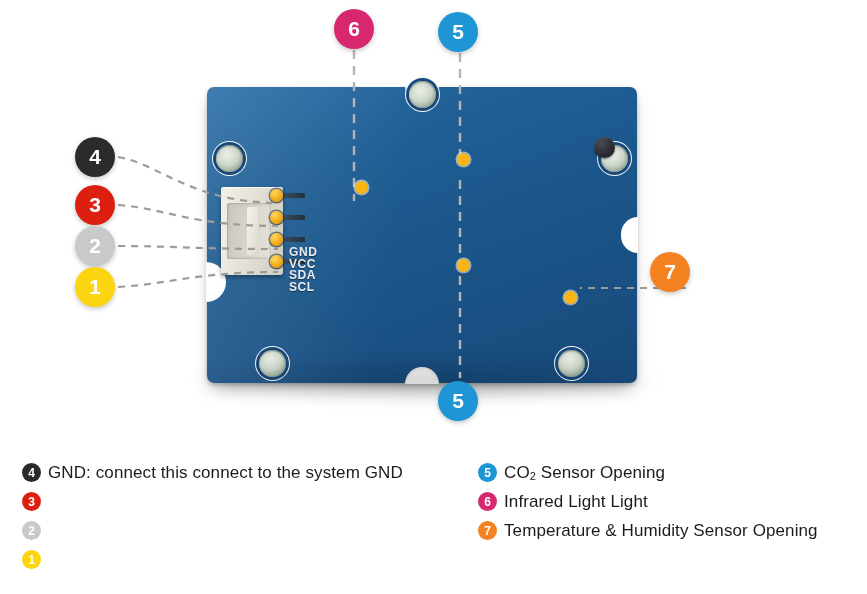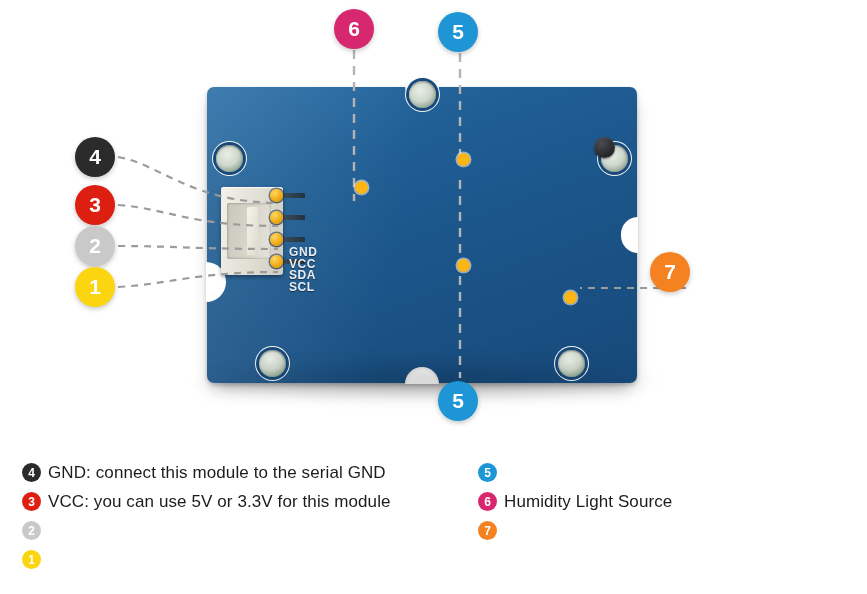--- a/index.html
+++ b/index.html
@@ -203,53 +203,54 @@
     <span>7</span>
   </div>
 
   <div class="legend">
 
     <div class="leg-col left">
       <div class="leg-row">
         <div class="leg-badge" style="background:#2b2b2b;">
           <span>4</span>
         </div>
-        <div class="leg-text">GND: connect this module to the serial GND</div>
+        <div class="leg-text">GND: connect this connect to the system GND</div>
       </div>
       <div class="leg-row">
         <div class="leg-badge" style="background:#dd1f12;">
           <span>3</span>
         </div>
-        <div class="leg-text">VCC: you can use 5V or 3.3V for this module</div>
       </div>
       <div class="leg-row">
         <div class="leg-badge" style="background:#c9c9c9;">
           <span>2</span>
         </div>
       </div>
       <div class="leg-row">
         <div class="leg-badge" style="background:#fad510;">
           <span>1</span>
         </div>
       </div>
     </div>
 
     <div class="leg-col right">
       <div class="leg-row">
         <div class="leg-badge" style="background:#1e95d4;">
           <span>5</span>
         </div>
+        <div class="leg-text">CO<sub>2</sub> Sensor Opening</div>
       </div>
       <div class="leg-row">
         <div class="leg-badge" style="background:#d6276f;">
           <span>6</span>
         </div>
-        <div class="leg-text">Humidity Light Source</div>
+        <div class="leg-text">Infrared Light Light</div>
       </div>
       <div class="leg-row">
         <div class="leg-badge" style="background:#f58220;">
           <span>7</span>
         </div>
+        <div class="leg-text">Temperature &amp; Humidity Sensor Opening</div>
       </div>
     </div>
 
   </div>
 </div>
 
 </body></html>

